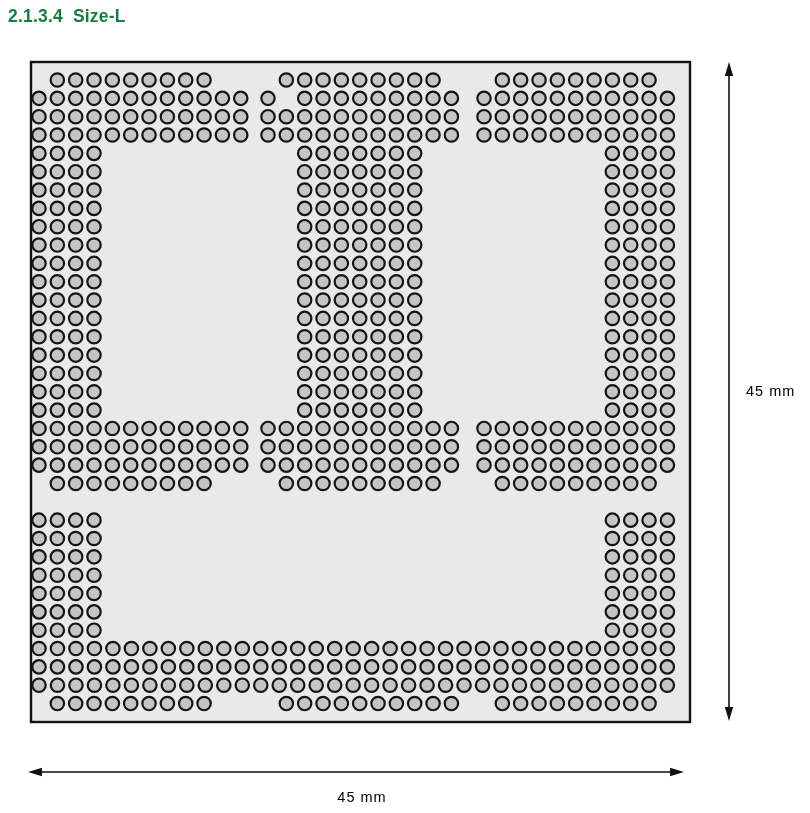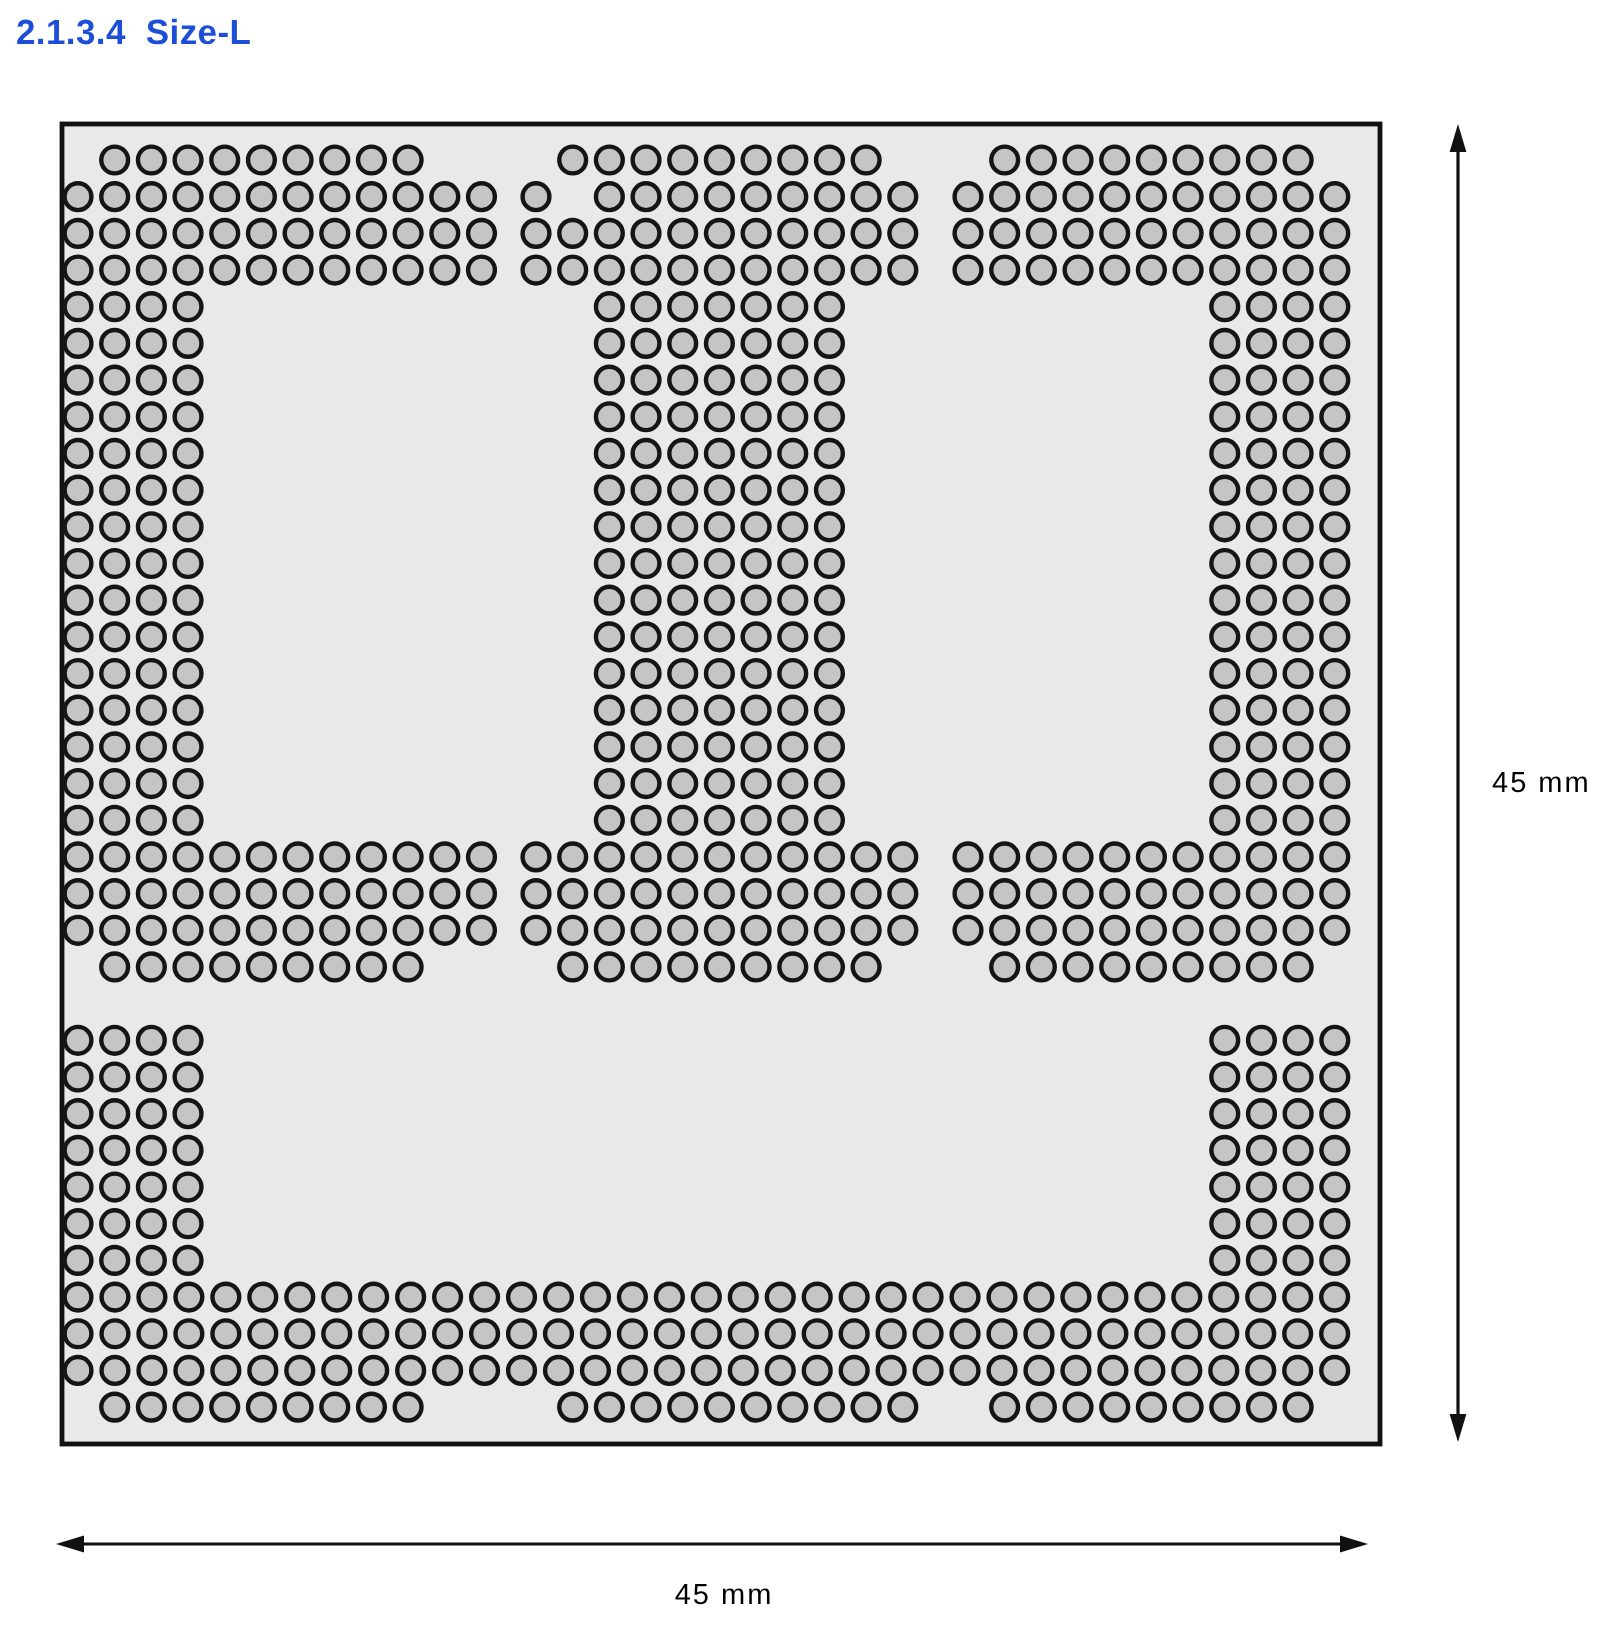--- a/index.html
+++ b/index.html
@@ -11,21 +11,21 @@
     font-family: "Liberation Sans", sans-serif;
     overflow: hidden;
   }
   .section-title {
     position: absolute;
     left: 8px;
     top: 6px;
     margin: 0;
     font-size: 17.5px;
     font-weight: bold;
-    color: #1d4ed8;
+    color: #15803d;
     letter-spacing: 0.2px;
     white-space: nowrap;
   }
   .section-title .name { margin-left: 10px; }
   svg.diagram { position: absolute; left: 0; top: 0; }
   .dim-label {
     font-family: "Liberation Sans", sans-serif;
     font-size: 14.5px;
     fill: #000000;
     letter-spacing: 1px;

